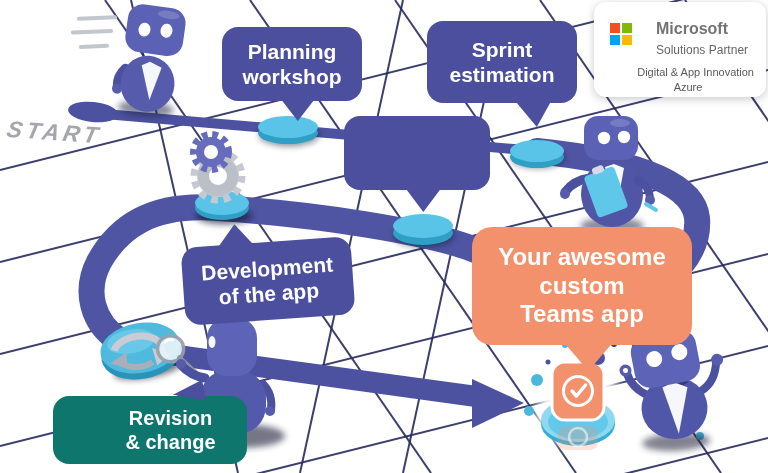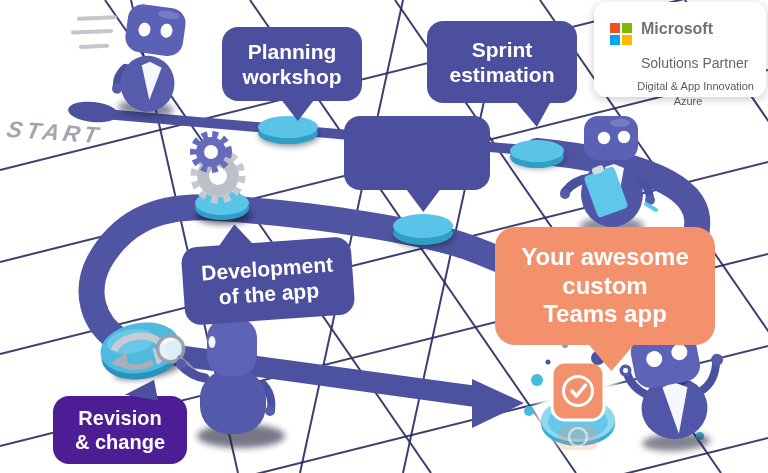--- a/index.html
+++ b/index.html
@@ -25,25 +25,25 @@
     transform:rotate(4deg) skewX(-8deg);transform-origin:left top;}
   .bubble{position:absolute;z-index:3;display:flex;align-items:center;justify-content:center;
     text-align:center;color:#fff;font-weight:bold;border-radius:16px;line-height:1.2;}
   .bubble .txt{white-space:pre-line;}
   .tail{position:absolute;}
   .tail-down{clip-path:polygon(50% 100%,0 0,100% 0);}
   .tail-up{clip-path:polygon(50% 0,0 100%,100% 100%);}
   .tail-up-right{clip-path:polygon(78% 0,0 100%,100% 100%);}
   .ms-badge{position:absolute;left:594px;top:2px;width:172px;height:95px;z-index:4;
     background:#fff;border-radius:12px;box-shadow:0 2px 9px rgba(40,40,60,.25);}
-  .ms-top{display:flex;gap:9px;align-items:flex-start;margin:19px 0 0 16px;}
+  .ms-top{display:flex;gap:24px;align-items:flex-start;margin:19px 0 0 16px;}
   .ms-logo{display:grid;grid-template-columns:10px 10px;grid-template-rows:10px 10px;gap:2px;margin-top:2px;}
   .ms-sq{width:10px;height:10px;}
   .ms-brand-name{font-size:16px;font-weight:bold;color:var(--ms_text);line-height:1.05;}
-  .ms-brand-program{font-size:14px;color:#666;margin-top:17px;}
+  .ms-brand-program{font-size:12px;color:#666;margin-top:5px;}
   .ms-line1{margin:9px 12px 0 16px;font-size:11px;color:#595959;text-align:right;}
   .ms-line2{margin:3px 0 0 16px;font-size:11px;color:#595959;text-align:center;}
 </style>
 </head>
 <body>
 
 <div class="stage">
 
   <svg class="scene" width="768" height="473" viewBox="0 0 768 473">
     <defs>
@@ -245,28 +245,28 @@
   <div class="bubble" style="left: 344px; top: 116px; width: 146px; height: 74px; font-size: 21px; background: rgb(75, 79, 158);">
     <span class="tail tail-down" style="bottom: -22px; left: 42%; width: 36px; height: 24px; background: rgb(75, 79, 158);"></span>
   </div>
 
   <div class="bubble" style="left: 183px; top: 242px; width: 170px; height: 78px; font-size: 21px; transform: rotate(-4deg); background: rgb(75, 79, 158);">
     <span class="txt">Development
 of the app</span>
     <span class="tail tail-up" style="top: -20px; left: 22%; width: 36px; height: 22px; background: rgb(75, 79, 158);"></span>
   </div>
 
-  <div class="bubble" style="left: 495px; top: 227px; width: 220px; height: 118px; font-size: 24px; border-radius: 20px; background: rgb(242, 145, 108);">
+  <div class="bubble" style="left: 472px; top: 227px; width: 220px; height: 118px; font-size: 24px; border-radius: 20px; background: rgb(242, 145, 108);">
     <span class="txt">Your awesome
 custom
 Teams app</span>
     <span class="tail tail-down" style="bottom: -26px; left: 42%; width: 48px; height: 28px; background: rgb(242, 145, 108);"></span>
   </div>
 
-  <div class="bubble" style="left: 53px; top: 396px; width: 134px; height: 68px; font-size: 20px; background: #4c1d95;">
+  <div class="bubble" style="left: 53px; top: 396px; width: 153px; height: 68px; font-size: 20px; background: #0f766e; padding-left: 41px;">
     <span class="txt">Revision
 &amp; change</span>
     <span class="tail tail-up-right" style="top: -18px; right: 20%; width: 34px; height: 20px; transform: rotate(10deg); background: rgb(75, 79, 158);"></span>
   </div>
 
   <div class="ms-badge">
     <div class="ms-top">
       <div class="ms-logo">
         <span class="ms-sq" style="background: rgb(242, 80, 34);"></span>
         <span class="ms-sq" style="background: rgb(127, 186, 0);"></span>

